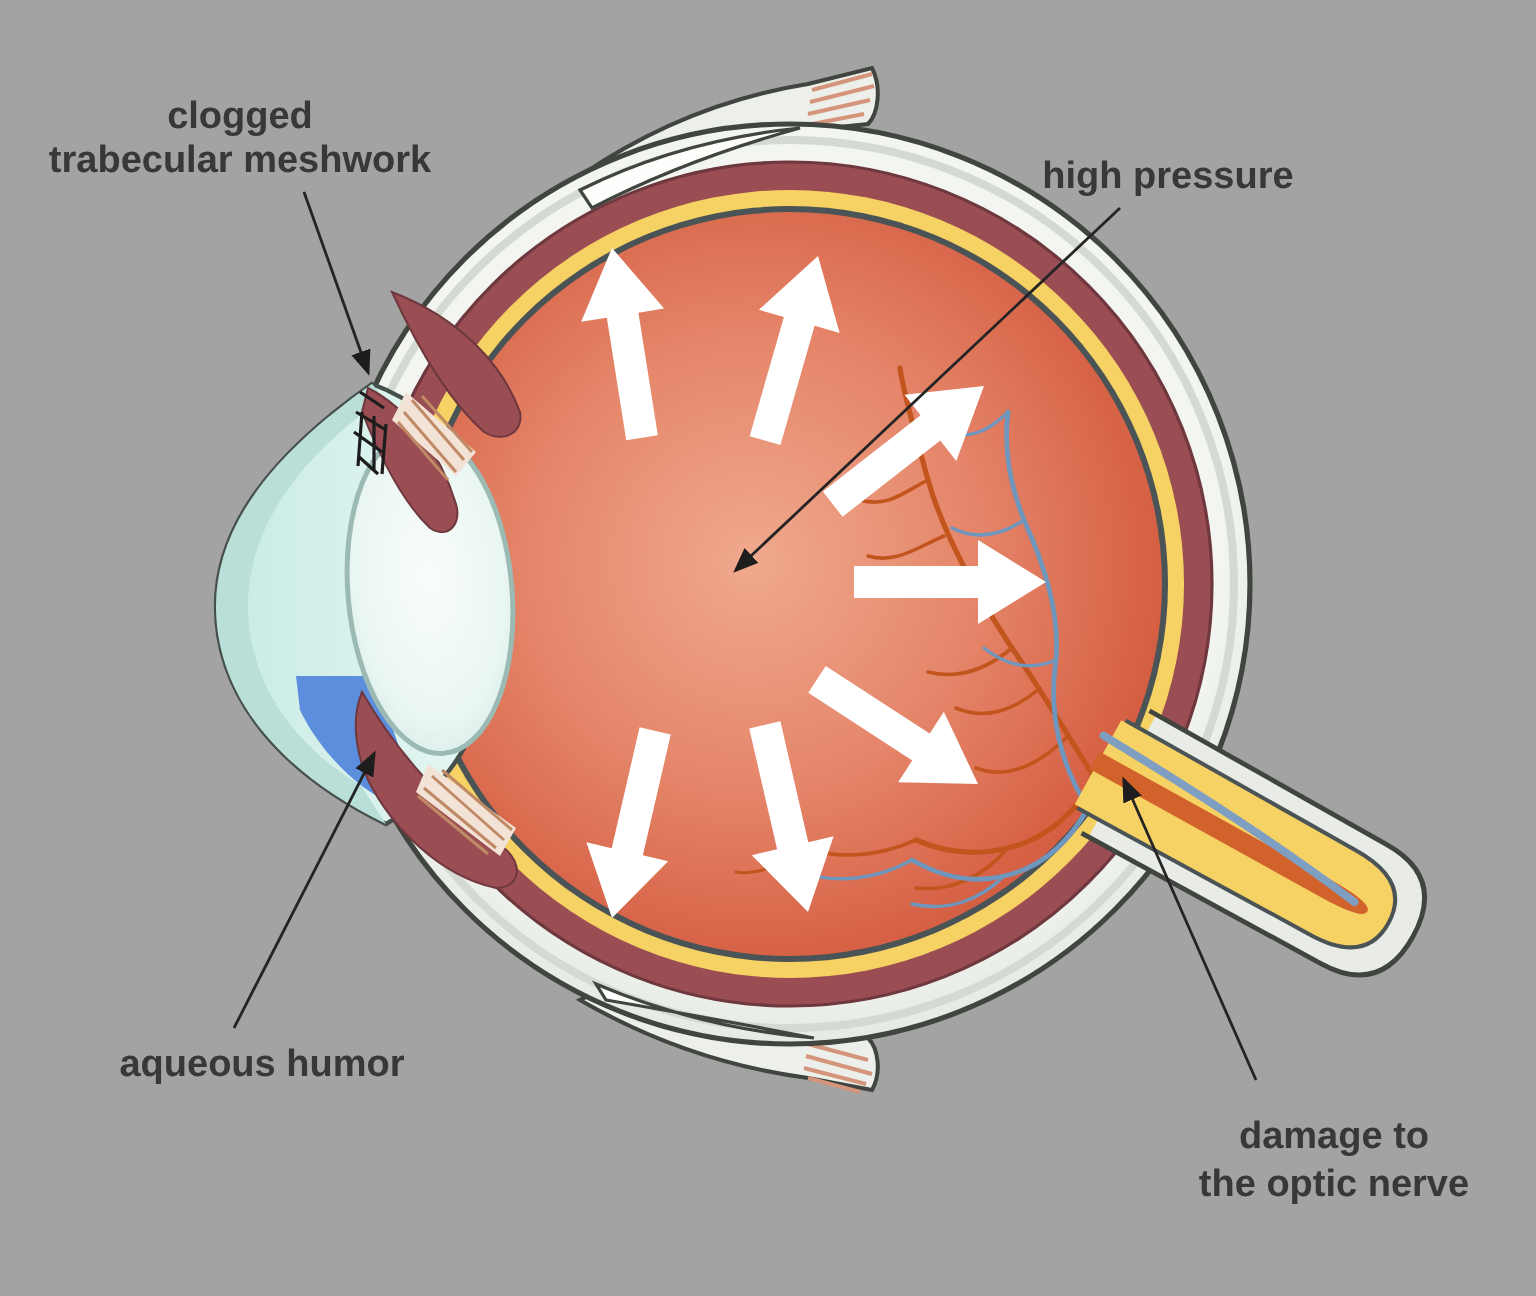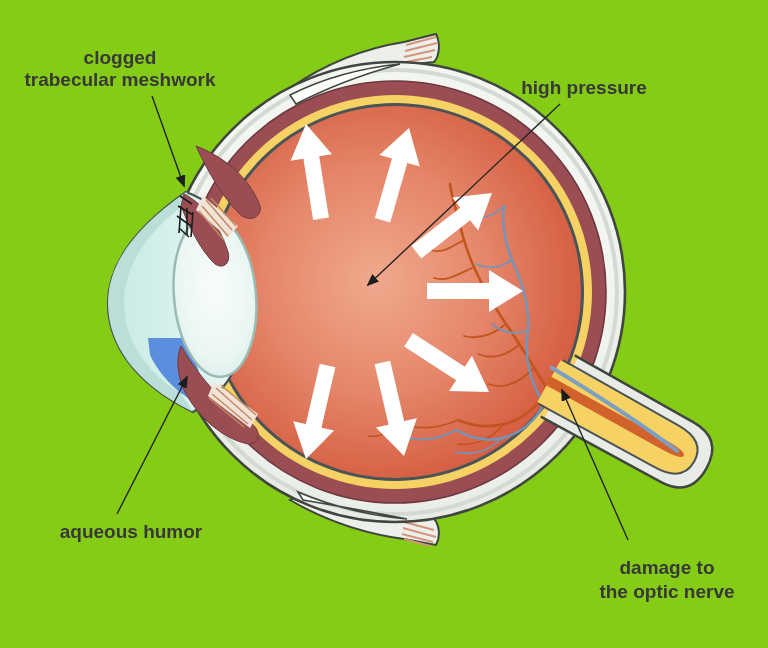--- a/index.html
+++ b/index.html
@@ -1,16 +1,16 @@
 <!DOCTYPE html>
 <html><head>
 <meta charset="utf-8">
 <style>
   html,body{margin:0;padding:0;background:#ffffff;}
-  .canvas{position:relative;width:768px;height:648px;background:#84cc16;overflow:hidden;
+  .canvas{position:relative;width:768px;height:648px;background:#a3a3a3;overflow:hidden;
           font-family:"Liberation Sans","DejaVu Sans",sans-serif;}
   svg{position:absolute;left:0;top:0;}
   .lbl{font-family:"Liberation Sans","DejaVu Sans",sans-serif;font-weight:700;font-size:19px;
        fill:#383838;text-anchor:middle;}
   .leader{stroke:#242424;stroke-width:1.4;fill:none;}
 </style>
 </head>
 <body>
 
 <div class="canvas">

